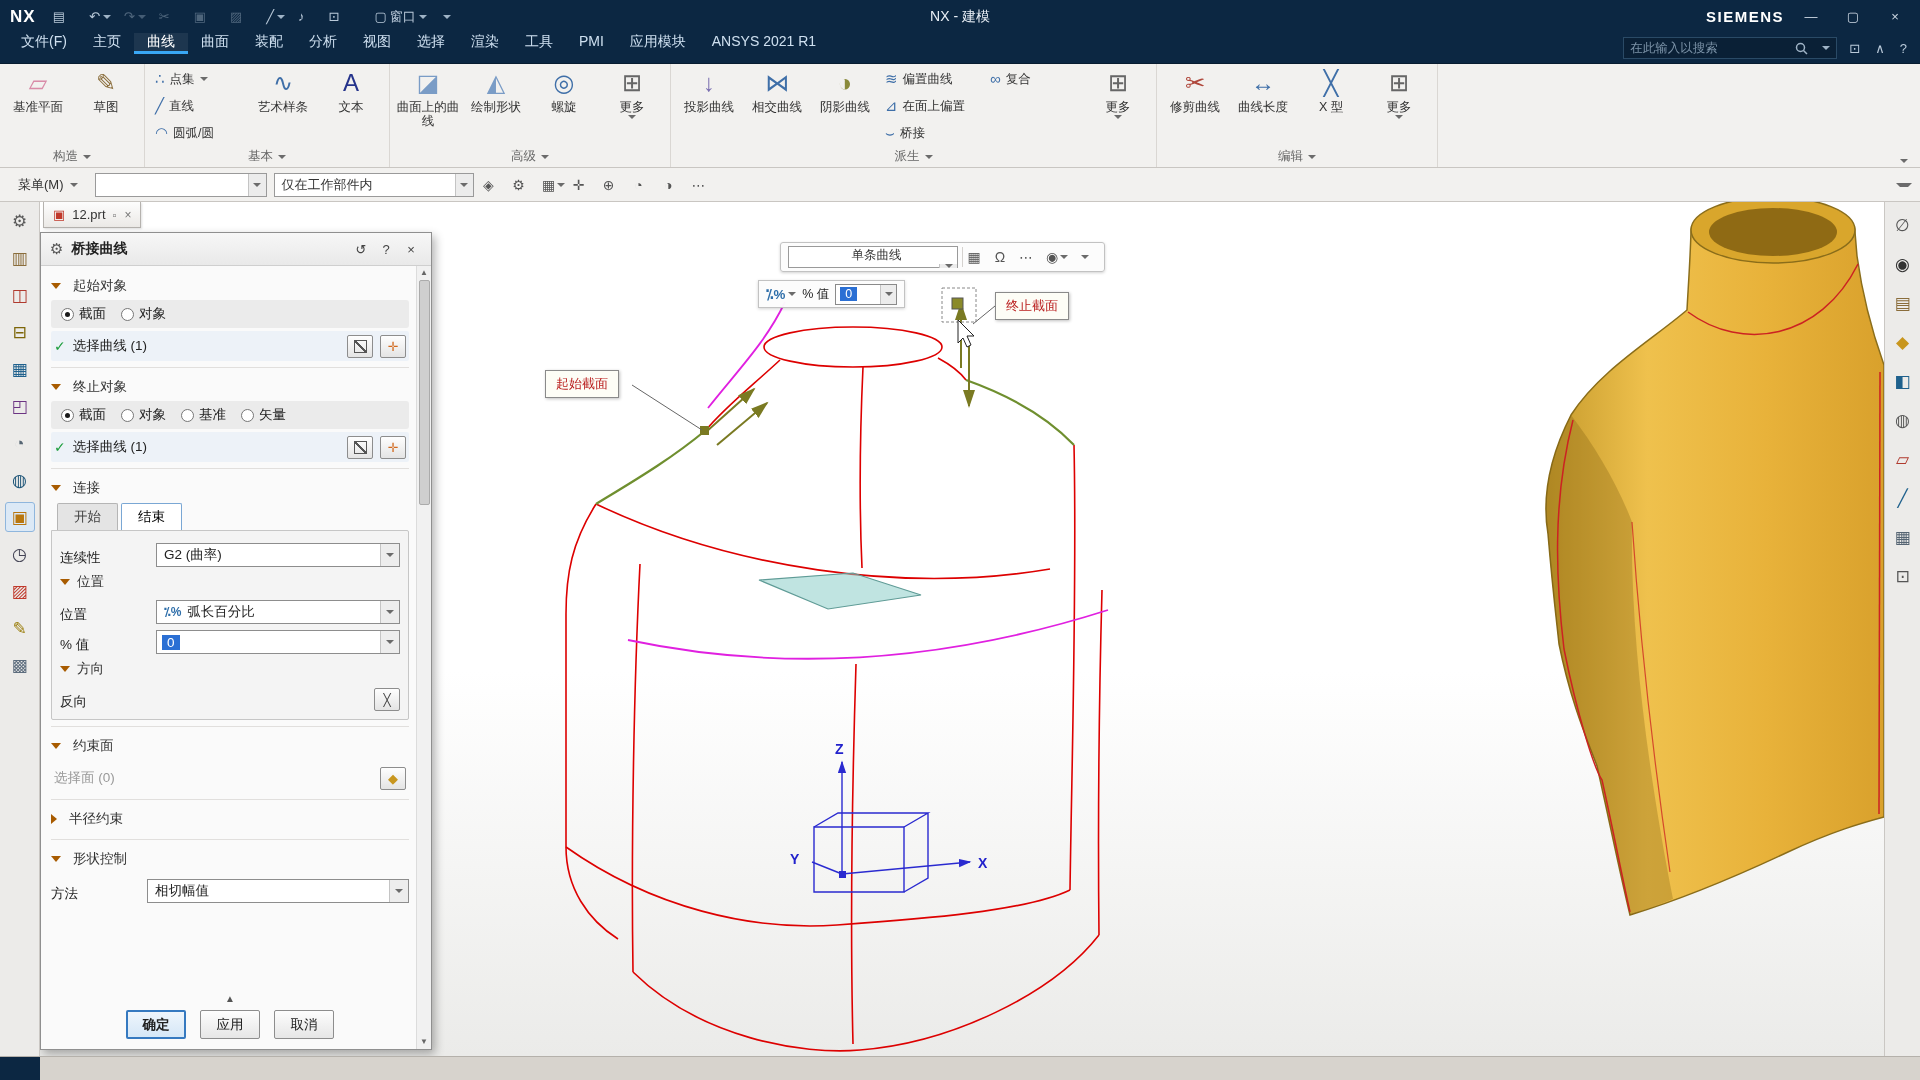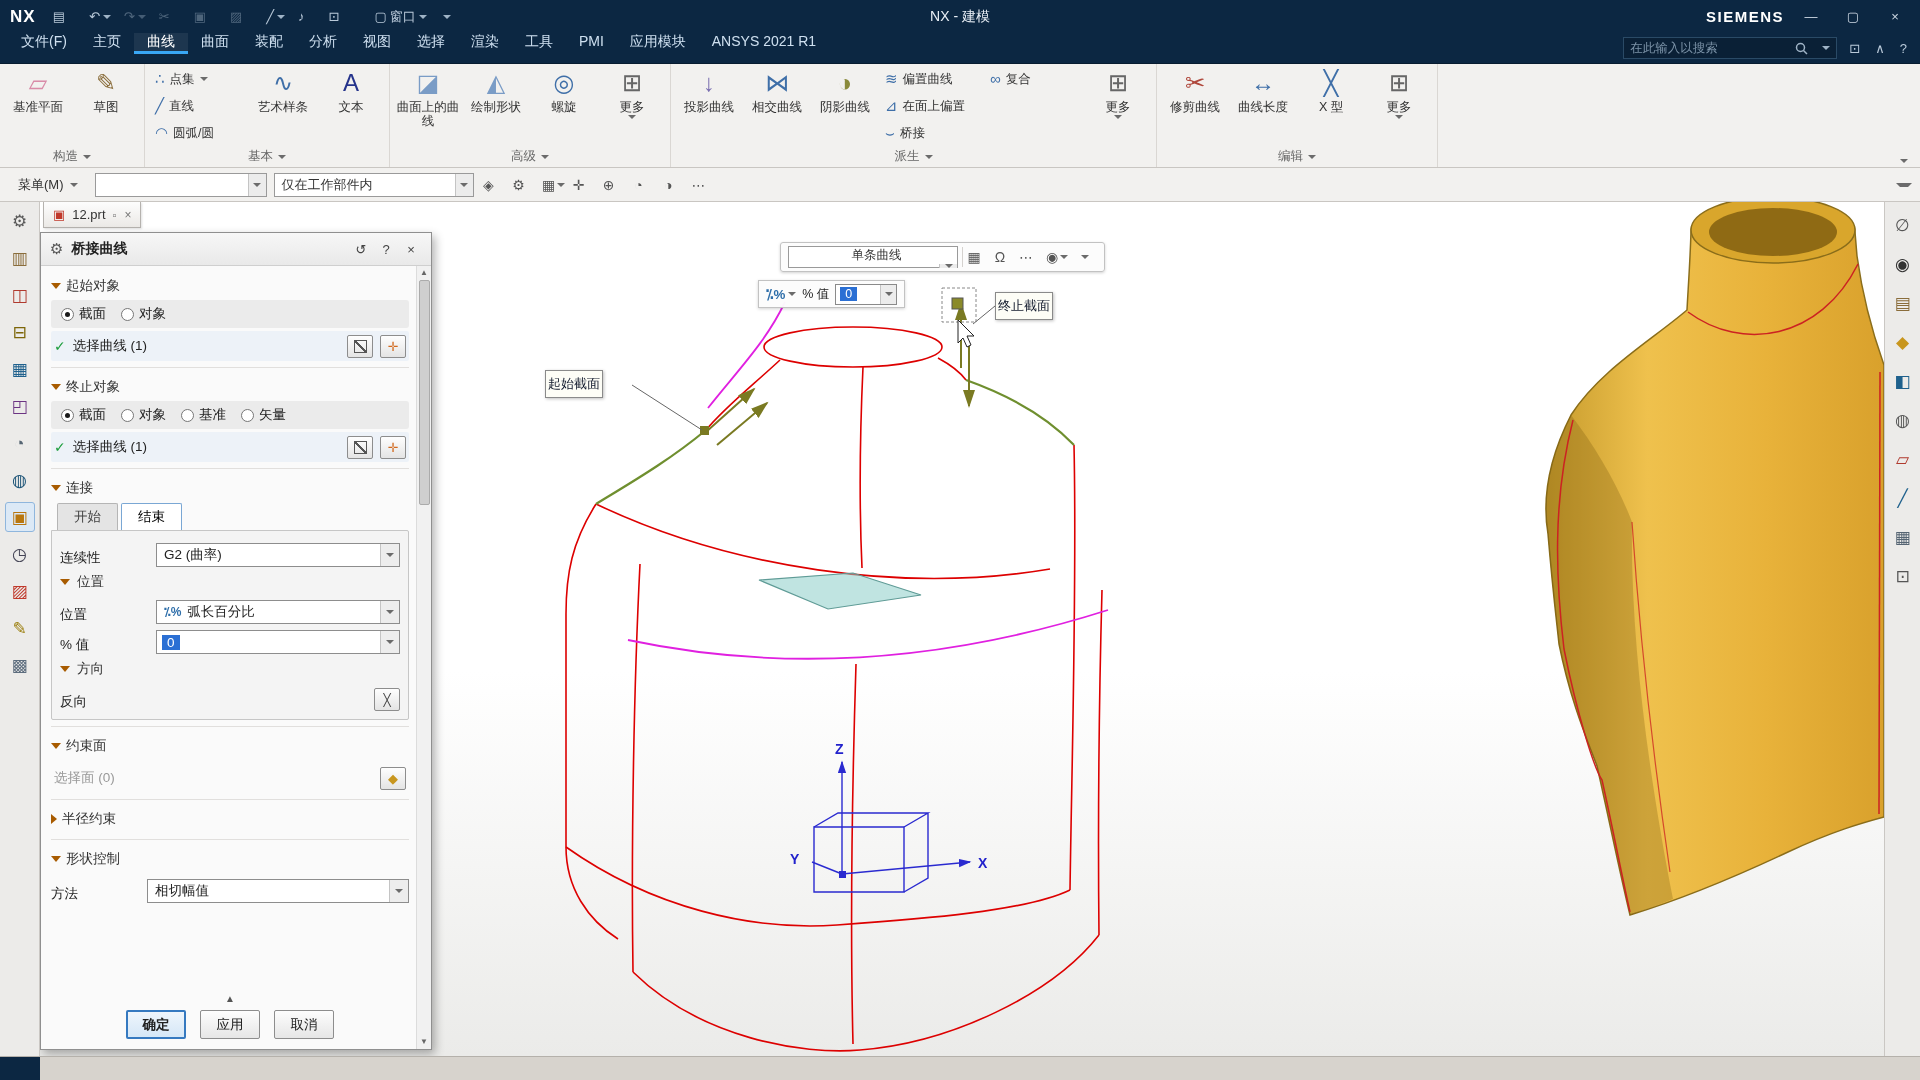--- a/index.html
+++ b/index.html
@@ -77,39 +77,39 @@
   .mt-select .caretbox { margin-left:auto; width:18px; height:100%; background:#ececec; border-left:1px solid #c4c4c4; display:flex; align-items:center; justify-content:center; }
   .mtbtn { height:24px; min-width:24px; display:flex; align-items:center; justify-content:center; gap:2px; color:#555; font-size:14px; }
   .mt-sep { width:1px; height:20px; background:#d5d2cf; }
 
   .pct-box { position:absolute; left:718px; top:78px; height:28px; display:flex; align-items:center; gap:6px; background:rgba(252,252,252,.97); border:1px solid #c2c2c2; padding:2px 7px; font-size:12.5px; box-shadow:0 1px 3px rgba(0,0,0,.18); }
   .pct-ico { display:flex; align-items:center; gap:3px; color:#2f6faa; font-weight:bold; }
   .pct-input { width:62px; height:21px; border:1px solid #8a8a8a; background:#fff; display:flex; align-items:center; padding-left:4px; }
   .pct-sel { background:#2a6fd4; color:#fff; padding:0 5px; font-size:12.5px; }
   .pct-input .caretbox { margin-left:auto; width:16px; height:100%; background:#ececec; border-left:1px solid #c4c4c4; display:flex; align-items:center; justify-content:center; }
 
-  .callout { position:absolute; background:#fdfdf6; border:1px solid #8a8a8a; padding:4px 2px; font-size:13px; color:#0f172a; box-shadow:1px 1px 3px rgba(0,0,0,.25); }
+  .callout { position:absolute; background:#fdfdf6; border:1px solid #8a8a8a; padding:4px 10px; font-size:13px; color:#b91c1c; box-shadow:1px 1px 3px rgba(0,0,0,.25); }
   .callout.start { left:505px; top:168px; }
   .callout.end   { left:955px; top:90px; }
 
   
   .dialog { position:absolute; left:0; top:30px; width:392px; height:818px; background:#fafafa; border:1px solid #8f8f8f; box-shadow:3px 4px 9px rgba(0,0,0,.3); display:flex; flex-direction:column; }
   .dlg-head { height:33px; flex:none; background:linear-gradient(#f7f7f7,#e9e9e9); border-bottom:1px solid #cfcfcf; display:flex; align-items:center; padding:0 9px; gap:8px; }
   .dlg-gear { color:#555; font-size:15px; }
   .dlg-title { font-size:14px; font-weight:bold; color:#222; }
   .dlg-hbtns { margin-left:auto; display:flex; gap:3px; }
   .hbtn { width:22px; height:22px; display:flex; align-items:center; justify-content:center; color:#444; font-size:13px; border-radius:2px; }
   .dlg-body { flex:1; padding:5px 22px 0 10px; position:relative; overflow:hidden; display:flex; flex-direction:column; }
   .dlg-scroll { position:absolute; right:0; top:0; bottom:0; width:15px; background:#f1f1f1; border-left:1px solid #dcdcdc; display:flex; flex-direction:column; align-items:center; }
   .scr-arrow { font-size:8px; color:#666; line-height:14px; height:14px; }
   .thumb { width:11px; height:225px; background:#cfcfcf; border:1px solid #ababab; border-radius:2px; }
 
   .sec { border-bottom:1px solid #e1dfdd; padding-bottom:6px; margin-bottom:4px; }
   .sec.last { border-bottom:none; }
-  .sec-head { display:flex; align-items:center; gap:5px; height:29px; font-size:13.5px; color:#333; cursor:pointer; }
+  .sec-head { display:flex; align-items:center; gap:12px; height:29px; font-size:13.5px; color:#333; cursor:pointer; }
   .tri { width:0; height:0; border-left:5px solid transparent; border-right:5px solid transparent; border-top:6px solid #a85b00; }
   .tri.col { border-top:5px solid transparent; border-bottom:5px solid transparent; border-left:6px solid #a85b00; border-right:none; }
   .radio-box { background:#ebebeb; border-radius:3px; height:28px; display:flex; align-items:center; gap:15px; padding:0 10px; }
   .radio { display:flex; align-items:center; gap:5px; font-size:13.5px; color:#222; cursor:pointer; white-space:nowrap; }
   .rb { width:13px; height:13px; border:1px solid #777; border-radius:50%; background:#fff; position:relative; flex:none; }
   .rb.on::after { content:""; position:absolute; inset:3px; border-radius:50%; background:#1a1a1a; }
   .sel-row { display:flex; align-items:center; gap:7px; height:30px; padding:0 3px; background:#edf2f8; border-radius:2px; margin-top:3px; }
   .sel-row.plain { background:transparent; }
   .check { color:#1e9e3e; font-weight:bold; font-size:14px; }
   .sel-label { font-size:13.5px; }

